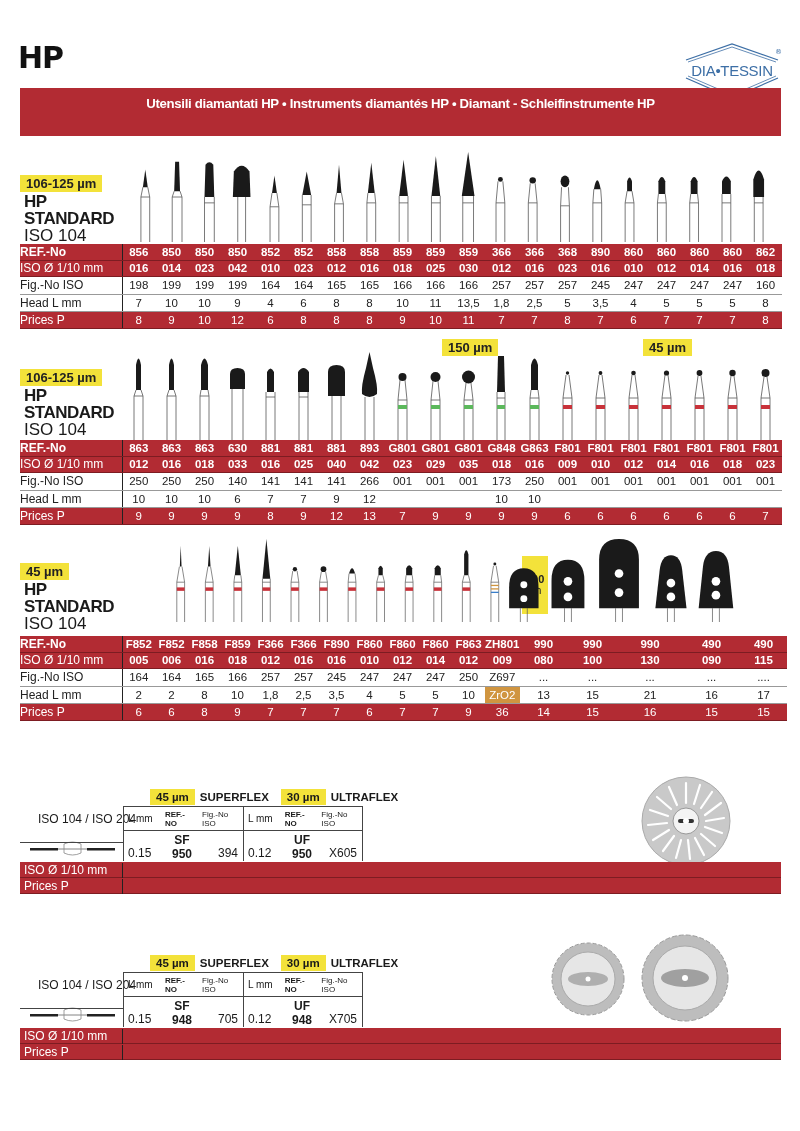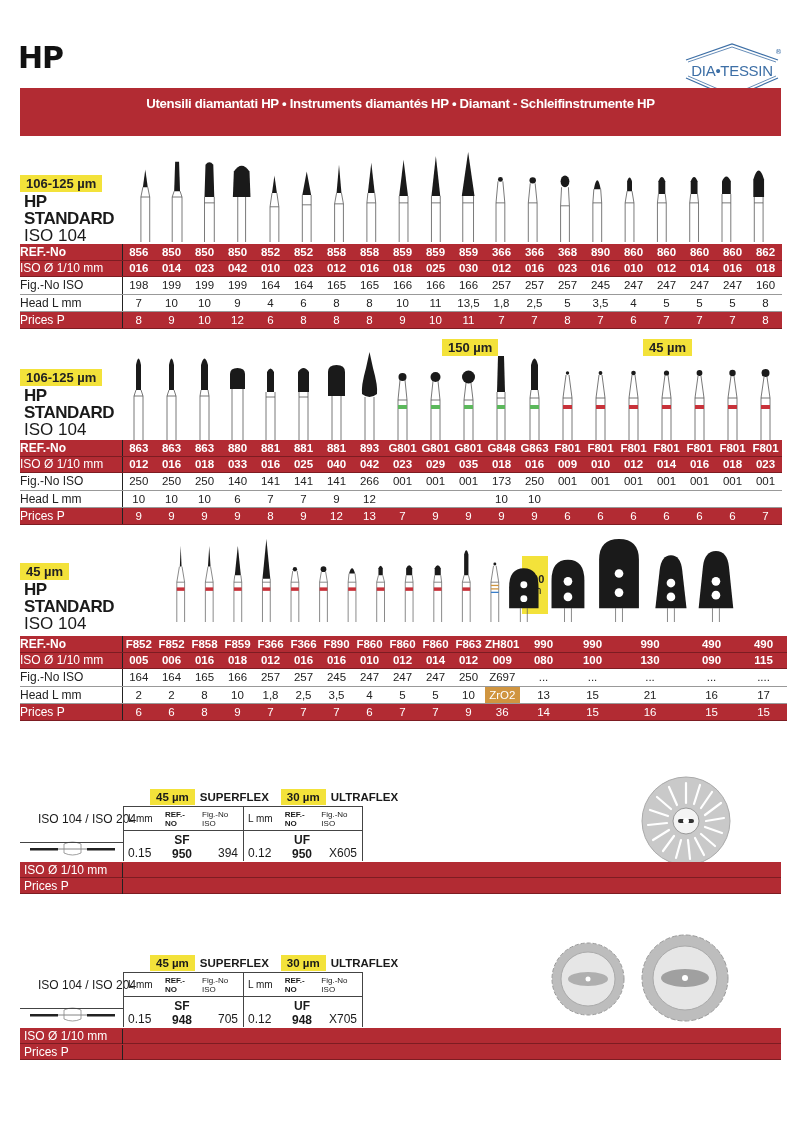--- a/index.html
+++ b/index.html
@@ -431,21 +431,21 @@
   <colgroup>
       <col style="width:102px">
       <col span="20" style="width:33px">
     </colgroup>
   <tbody>
       <tr class="red ref" style="height:16px;">
     <td class="lbl">REF.-No</td>
     <td>863</td>
         <td>863</td>
         <td>863</td>
-        <td>880</td>
+        <td>630</td>
         <td>881</td>
         <td>881</td>
         <td>881</td>
         <td>893</td>
         <td>G801</td>
         <td>G801</td>
         <td>G801</td>
         <td>G848</td>
         <td>G863</td>
         <td>F801</td>

